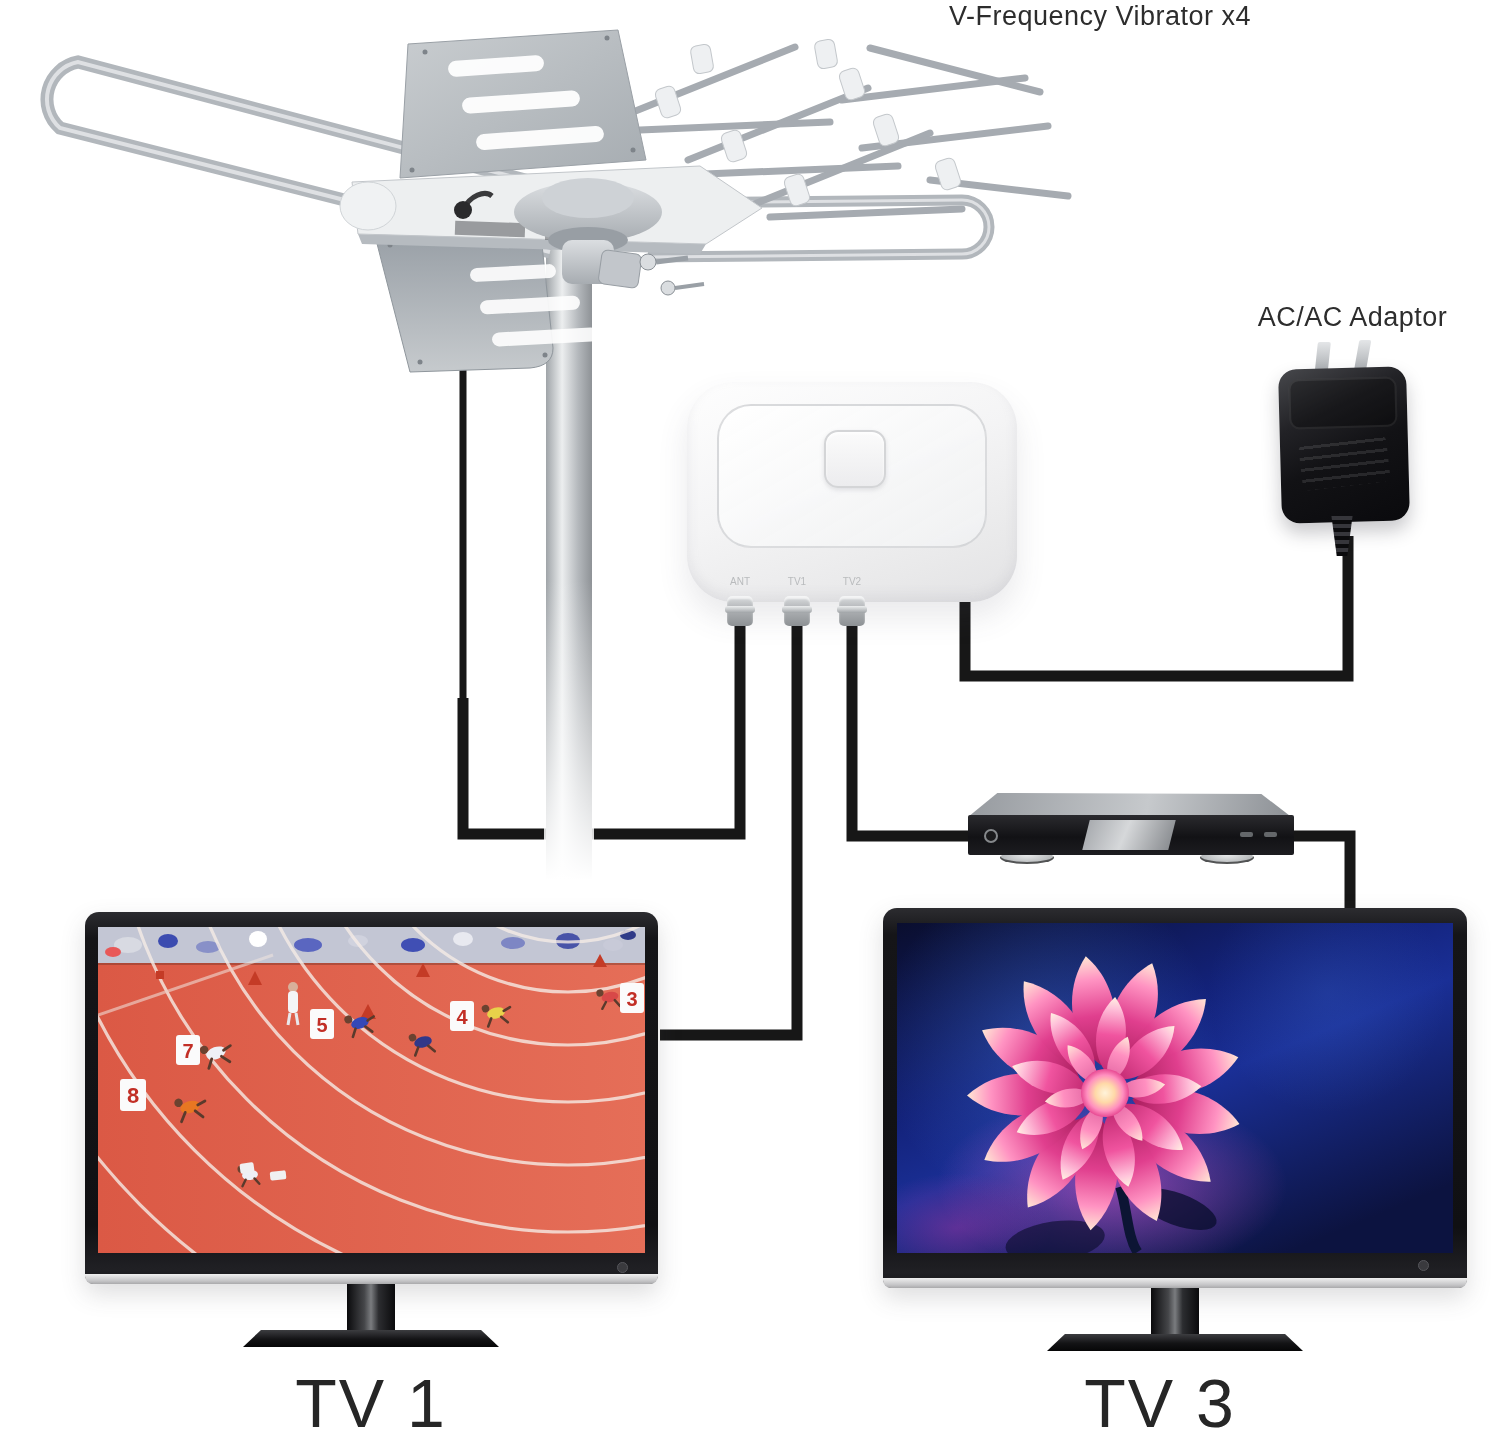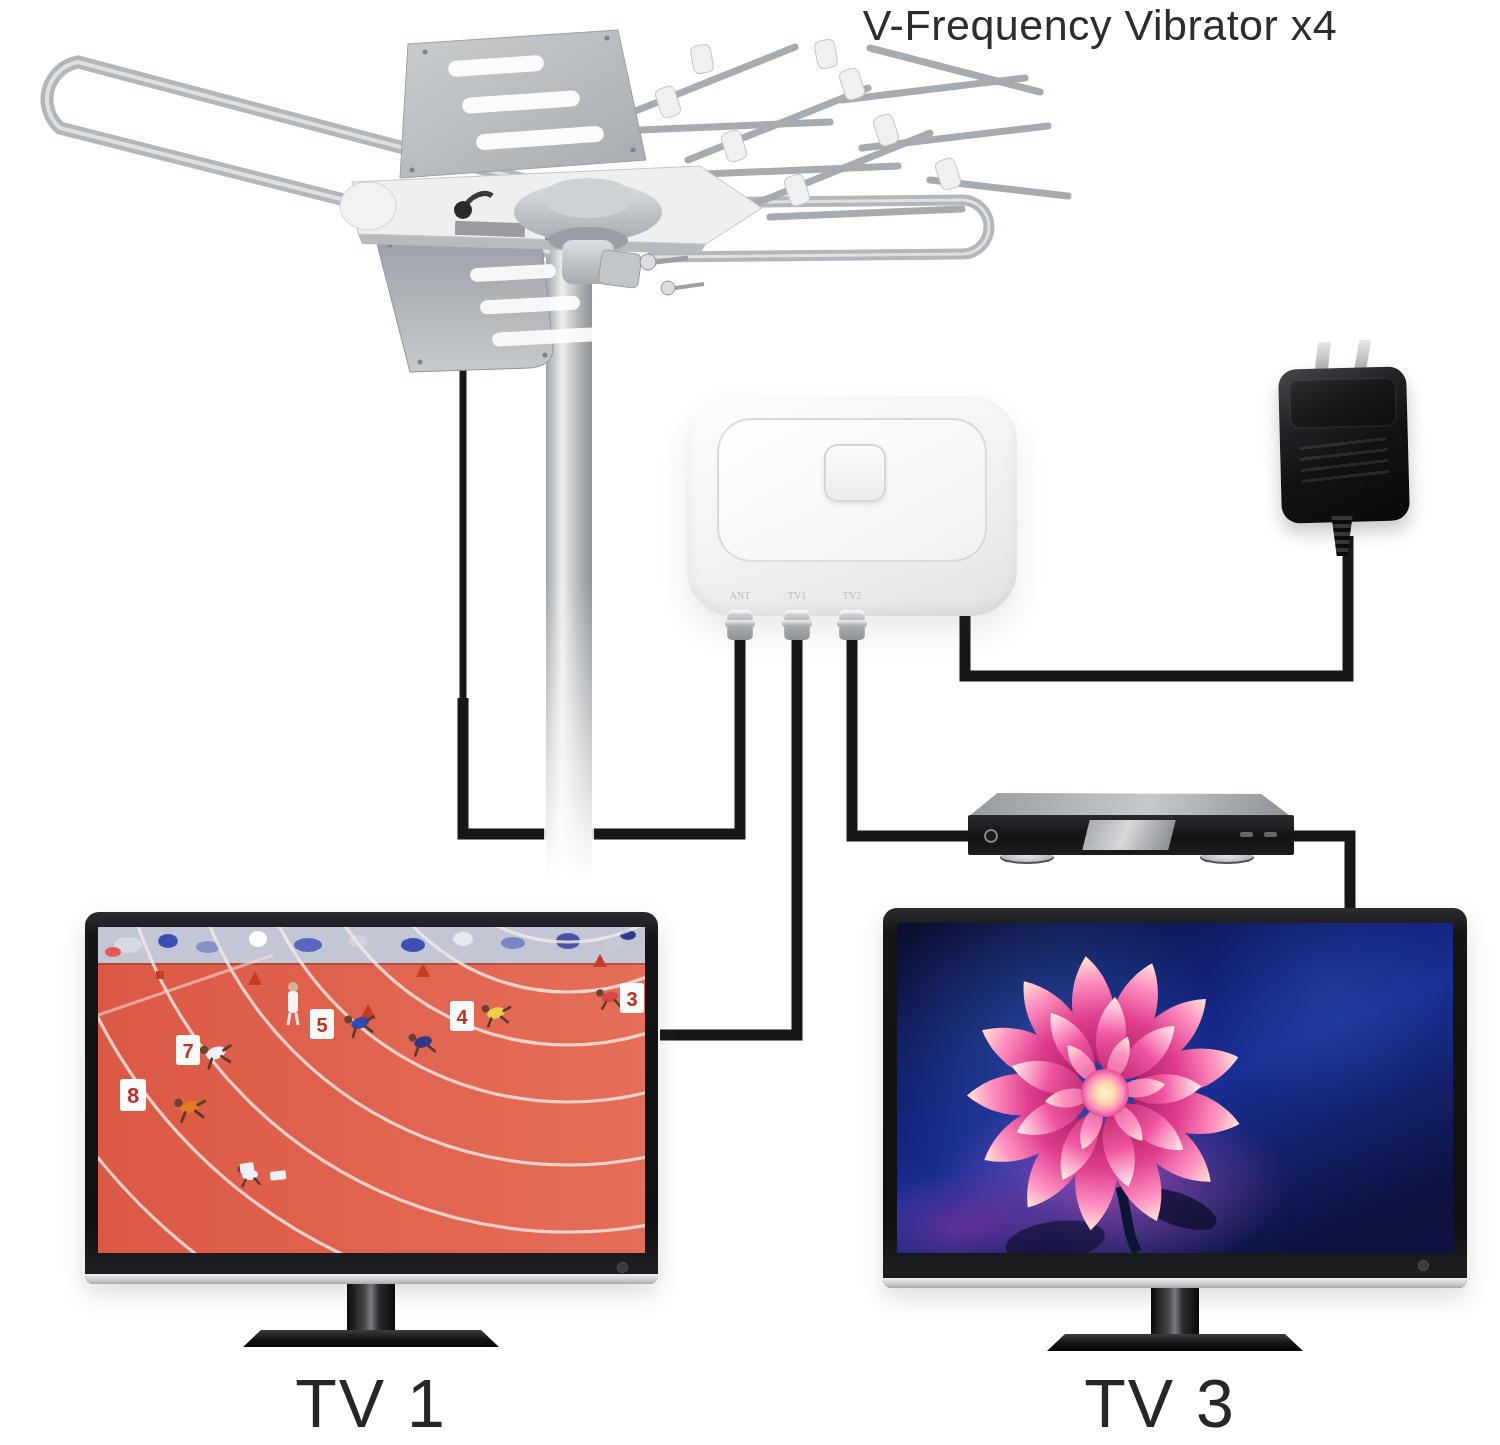--- a/index.html
+++ b/index.html
@@ -2,34 +2,33 @@
 <html><head>
 <meta charset="utf-8">
 <style>
   html,body{margin:0;padding:0;background:#ffffff;}
   #canvas{
     position:relative;width:1500px;height:1445px;background:#ffffff;
     overflow:hidden;font-family:"Liberation Sans", sans-serif;
   }
   .abs{position:absolute;}
   .label{
-    position:absolute;color:#2d2d2d;font-size:43px;line-height:1.1;
+    position:absolute;color:#2d2d2d;font-size:27px;line-height:1.1;
     text-align:center;white-space:nowrap;letter-spacing:0.5px;
   }
   .tv-label{
     position:absolute;color:#262626;font-size:68px;line-height:1.05;
     text-align:center;white-space:nowrap;letter-spacing:2px;
   }
   
   .ps-box{
-    position:absolute;left:687px;top:396px;width:330px;height:220px;
+    position:absolute;left:687px;top:382px;width:330px;height:220px;
     border-radius:46px;
     background:linear-gradient(160deg,#fefefe 0%,#f4f4f5 45%,#e9e9ea 80%,#e2e2e4 100%);
     box-shadow:0 16px 30px rgba(80,80,95,.12), inset 0 -6px 12px rgba(160,160,170,.18);
-    font-family:Liberation Serif, serif;
   }
   .ps-inner{
     position:absolute;left:30px;top:22px;right:30px;bottom:54px;
     border-radius:34px;border:2px solid rgba(185,188,192,.5);
     background:linear-gradient(150deg,rgba(255,255,255,.95),rgba(240,241,242,.9));
   }
   .ps-button{
     position:absolute;left:137px;top:48px;width:58px;height:54px;border-radius:14px;
     border:2px solid #d4d5d7;background:linear-gradient(180deg,#fbfbfb,#ececee);
     box-shadow:inset 0 2px 3px rgba(255,255,255,.9), 0 2px 4px rgba(150,150,160,.25);
@@ -508,15 +507,16 @@
         </g>
       </svg>
     </div>
     <div class="tv-led" style="left:535px;top:352px"></div>
     <div class="tv-silver"></div>
   </div>
   <div class="stand-neck" style="left:1151px;top:1288px;z-index:3"></div>
   <div class="stand-base" style="left:1047px;top:1334px;z-index:3"></div>
 
   <div class="label" style="left:860px;top:2px;width:480px;z-index:4">V-Frequency Vibrator x4</div>
+  <div class="label" style="left:1205px;top:303px;width:295px;z-index:4">AC/AC Adaptor</div>
   <div class="tv-label" style="left:246px;top:1368px;width:250px;z-index:4">TV 1</div>
   <div class="tv-label" style="left:1035px;top:1368px;width:250px;z-index:4">TV 3</div>
 </div>
 
 </body></html>

